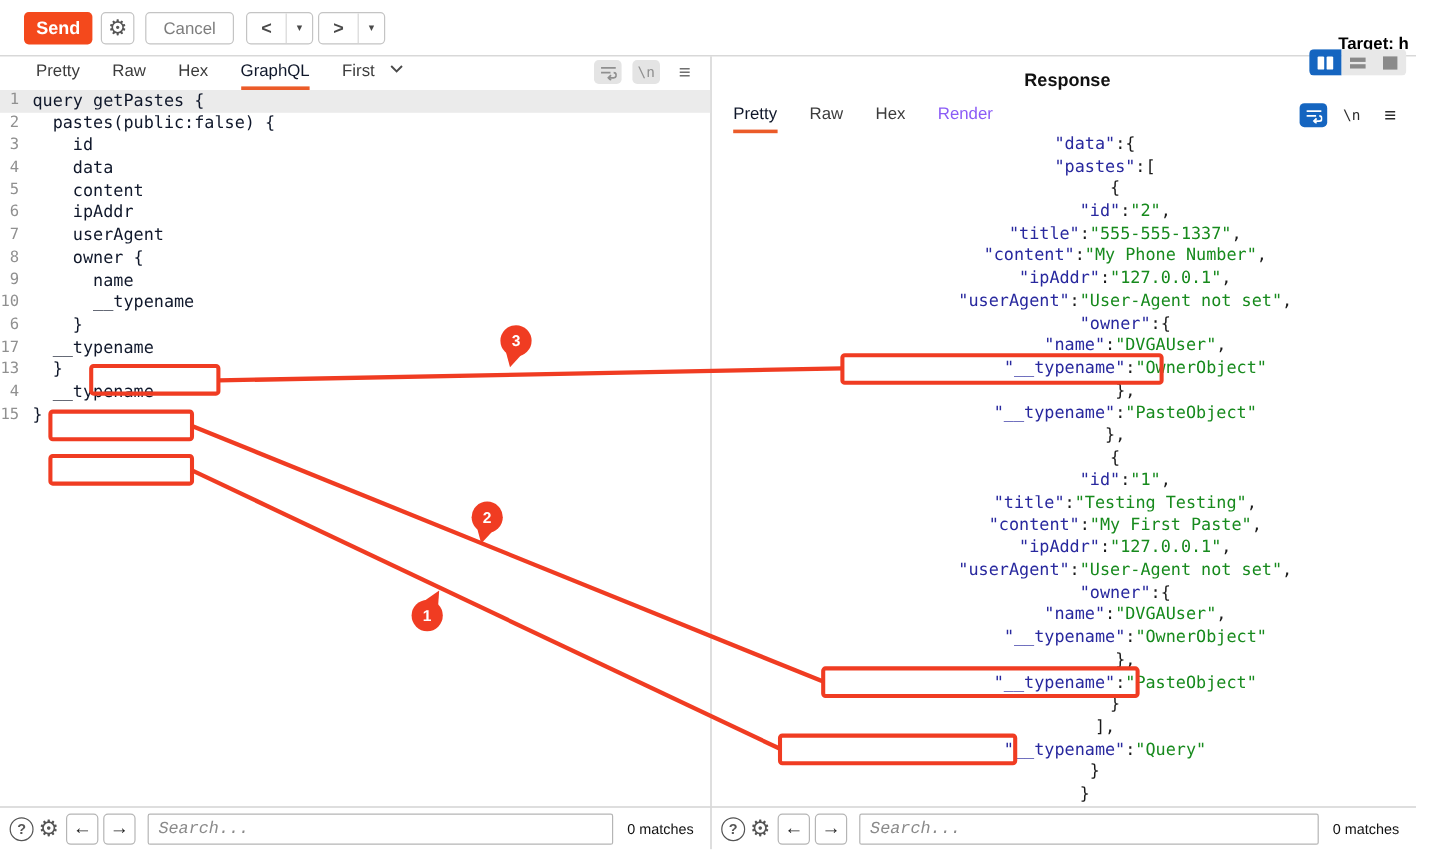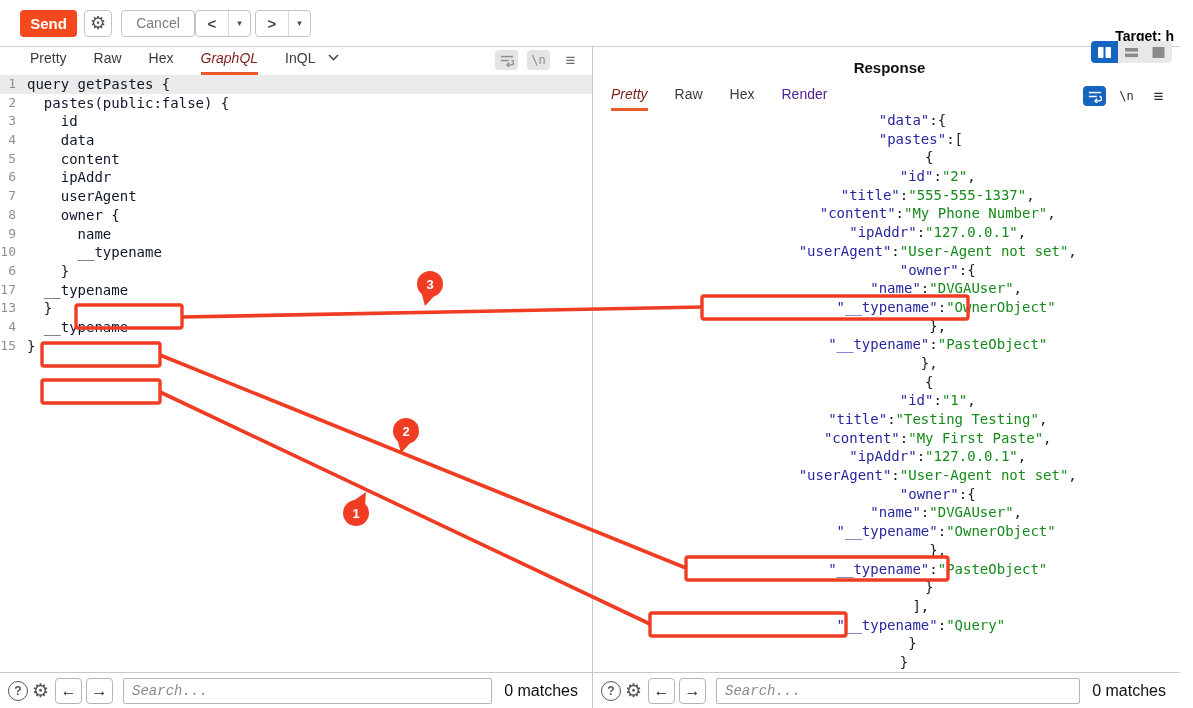--- a/index.html
+++ b/index.html
@@ -4,39 +4,39 @@
 <style>
   * { box-sizing: border-box; margin: 0; padding: 0; }
   body { background:#fff; font-family:"Liberation Sans", sans-serif; }
   .app { position:relative; width:1180px; height:708px; background:#fff; overflow:hidden; color:#1a1a1a; }
 
   
   .toolbar { height:47px; display:flex; align-items:center; padding-left:20px; border-bottom:1px solid #cfcfcf; position:relative; }
   .btn { display:inline-flex; align-items:center; justify-content:center; height:27px; border:1px solid #c4c4c4; border-radius:4px; background:#fff; font-size:14px; color:#7d7d7d; }
   .send-btn { background:#f4491c; border:none; color:#fff; font-weight:bold; width:57px; font-size:15px; margin-right:7px; }
   .gear-btn { width:28px; margin-right:9px; font-size:18px; color:#555; }
-  .cancel-btn { width:74px; }
+  .cancel-btn { width:74px; margin-right:10px; }
   .split-btn { display:inline-flex; height:27px; border:1px solid #c4c4c4; border-radius:4px; background:#fff; margin-right:4px; overflow:hidden; }
   .split-main { width:32px; display:flex; align-items:center; justify-content:center; font-size:15px; font-weight:bold; color:#4a4a4a; }
   .split-caret { width:22px; display:flex; align-items:center; justify-content:center; font-size:9px; color:#4a4a4a; border-left:1px solid #d8d8d8; }
   .target-label { position:absolute; right:6px; top:28px; font-weight:bold; font-size:14px; color:#000; white-space:nowrap; }
 
   
   .main-row { display:flex; height:625px; }
   .panel { display:flex; flex-direction:column; }
   .panel-request { width:593px; border-right:1px solid #c8c8c8; }
   .panel-response { flex:1; position:relative;text-align:center; }
   .panel-title-row { height:36px; padding:12px 12px 0 30px; position:relative; }
   .panel-response .panel-title-row { padding-left:18px; }
   .panel-title { font-size:15px; font-weight:bold; color:#111; }
   .tabs-row { height:28px; display:flex; align-items:flex-end; padding-left:30px; position:relative; }
   .panel-response .tabs-row { padding-left:18px; }
   .tab { font-size:14px; color:#3c3c3c; margin-right:27px; padding-bottom:6px; border-bottom:3px solid transparent; cursor:default; }
-  .tab.selected { border-bottom-color:#eb5b29; color:#7f1d1d;font-style:italic; }
-  .tab.disabled { color:#4c1d95; }
+  .tab.selected { border-bottom-color:#eb5b29; color:#0f172a; }
+  .tab.disabled { color:#8b5cf6; }
   .tab-caret { padding-bottom:8px; margin-left:-14px; }
   .subtabs-row { height:27px; display:flex; align-items:flex-end; padding-left:30px; border-bottom:1px solid #d8d8d8; }
   .subtab { font-size:14px; color:#2f2f2f; margin-right:27px; padding-bottom:5px; border-bottom:3px solid transparent; }
   .subtab.selected { border-bottom-color:#eb5b29; }
 
   .editor-icons { position:absolute; right:10px; bottom:5px; display:flex; align-items:center; gap:9px; }
   .mini-icon { width:23px; height:20px; display:inline-flex; align-items:center; justify-content:center; border-radius:4px; font-size:12px; }
   .mini-icon svg { display:block; }
   .icon-gray-bg { background:#e4e4e4; color:#8f8f8f; }
   .icon-blue-bg { background:#1565c0; color:#fff; }
@@ -64,21 +64,21 @@
   
   .bottom-row { display:flex; height:36px; border-top:1px solid #c8c8c8; }
   .bottom-bar { display:flex; align-items:center; padding-left:8px; }
   .bottom-left { width:593px; border-right:1px solid #c8c8c8; }
   .bottom-right { flex:1; }
   .help-icon { width:20px; height:20px; border:1.8px solid #555; border-radius:50%; display:inline-flex; align-items:center; justify-content:center; font-size:12px; font-weight:bold; color:#555; margin-right:4px; flex:none; }
   .gear-icon-sm { font-size:19px; color:#555; margin-right:6px; flex:none; }
   .nav-btn { width:27px; height:26px; border:1px solid #b5b5b5; border-radius:4px; background:#fff; display:inline-flex; align-items:center; justify-content:center; font-size:16px; color:#222; margin-right:4px; flex:none; }
   .search-input { flex:1; height:26px; border:1px solid #b5b5b5; border-radius:2px; margin:0 12px 0 6px; padding:0 8px; font-size:14px; font-family:Liberation Mono, monospace; color:#333; outline:none; }
   .search-input::placeholder { color:#8a8a8a; font-style:italic; }
-  .match-count { font-size:16px; color:#111; margin-right:14px; white-space:nowrap; flex:none; }
+  .match-count { font-size:12px; color:#111; margin-right:14px; white-space:nowrap; flex:none; }
 
   
   #overlay { position:absolute; left:0; top:0; pointer-events:none; z-index:10; }
 </style>
 </head>
 <body>
 
 <div class="app">
 
   <div class="toolbar">
@@ -103,21 +103,21 @@
   </div>
 
   <div class="main-row">
 
     <div class="panel panel-request">
       <div class="tabs-row">
         <span class="tab">Pretty</span>
         <span class="tab">Raw</span>
         <span class="tab">Hex</span>
         <span class="tab selected">GraphQL</span>
-        <span class="tab">InQL</span>
+        <span class="tab">First</span>
         <span class="tab tab-caret">
           <svg width="11" height="7" viewBox="0 0 11 7">
               <polyline points="1,1 5.5,5.5 10,1" fill="none" stroke="#4a4a4a" stroke-width="1.6"></polyline>
             </svg>
         </span>
         <span class="editor-icons">
           <span class="mini-icon icon-gray-bg">
             <svg width="14" height="13" viewBox="0 0 16 14">
                 <g fill="none" stroke="currentColor" stroke-width="1.7">
                   <path d="M1 2.5h14"></path>

